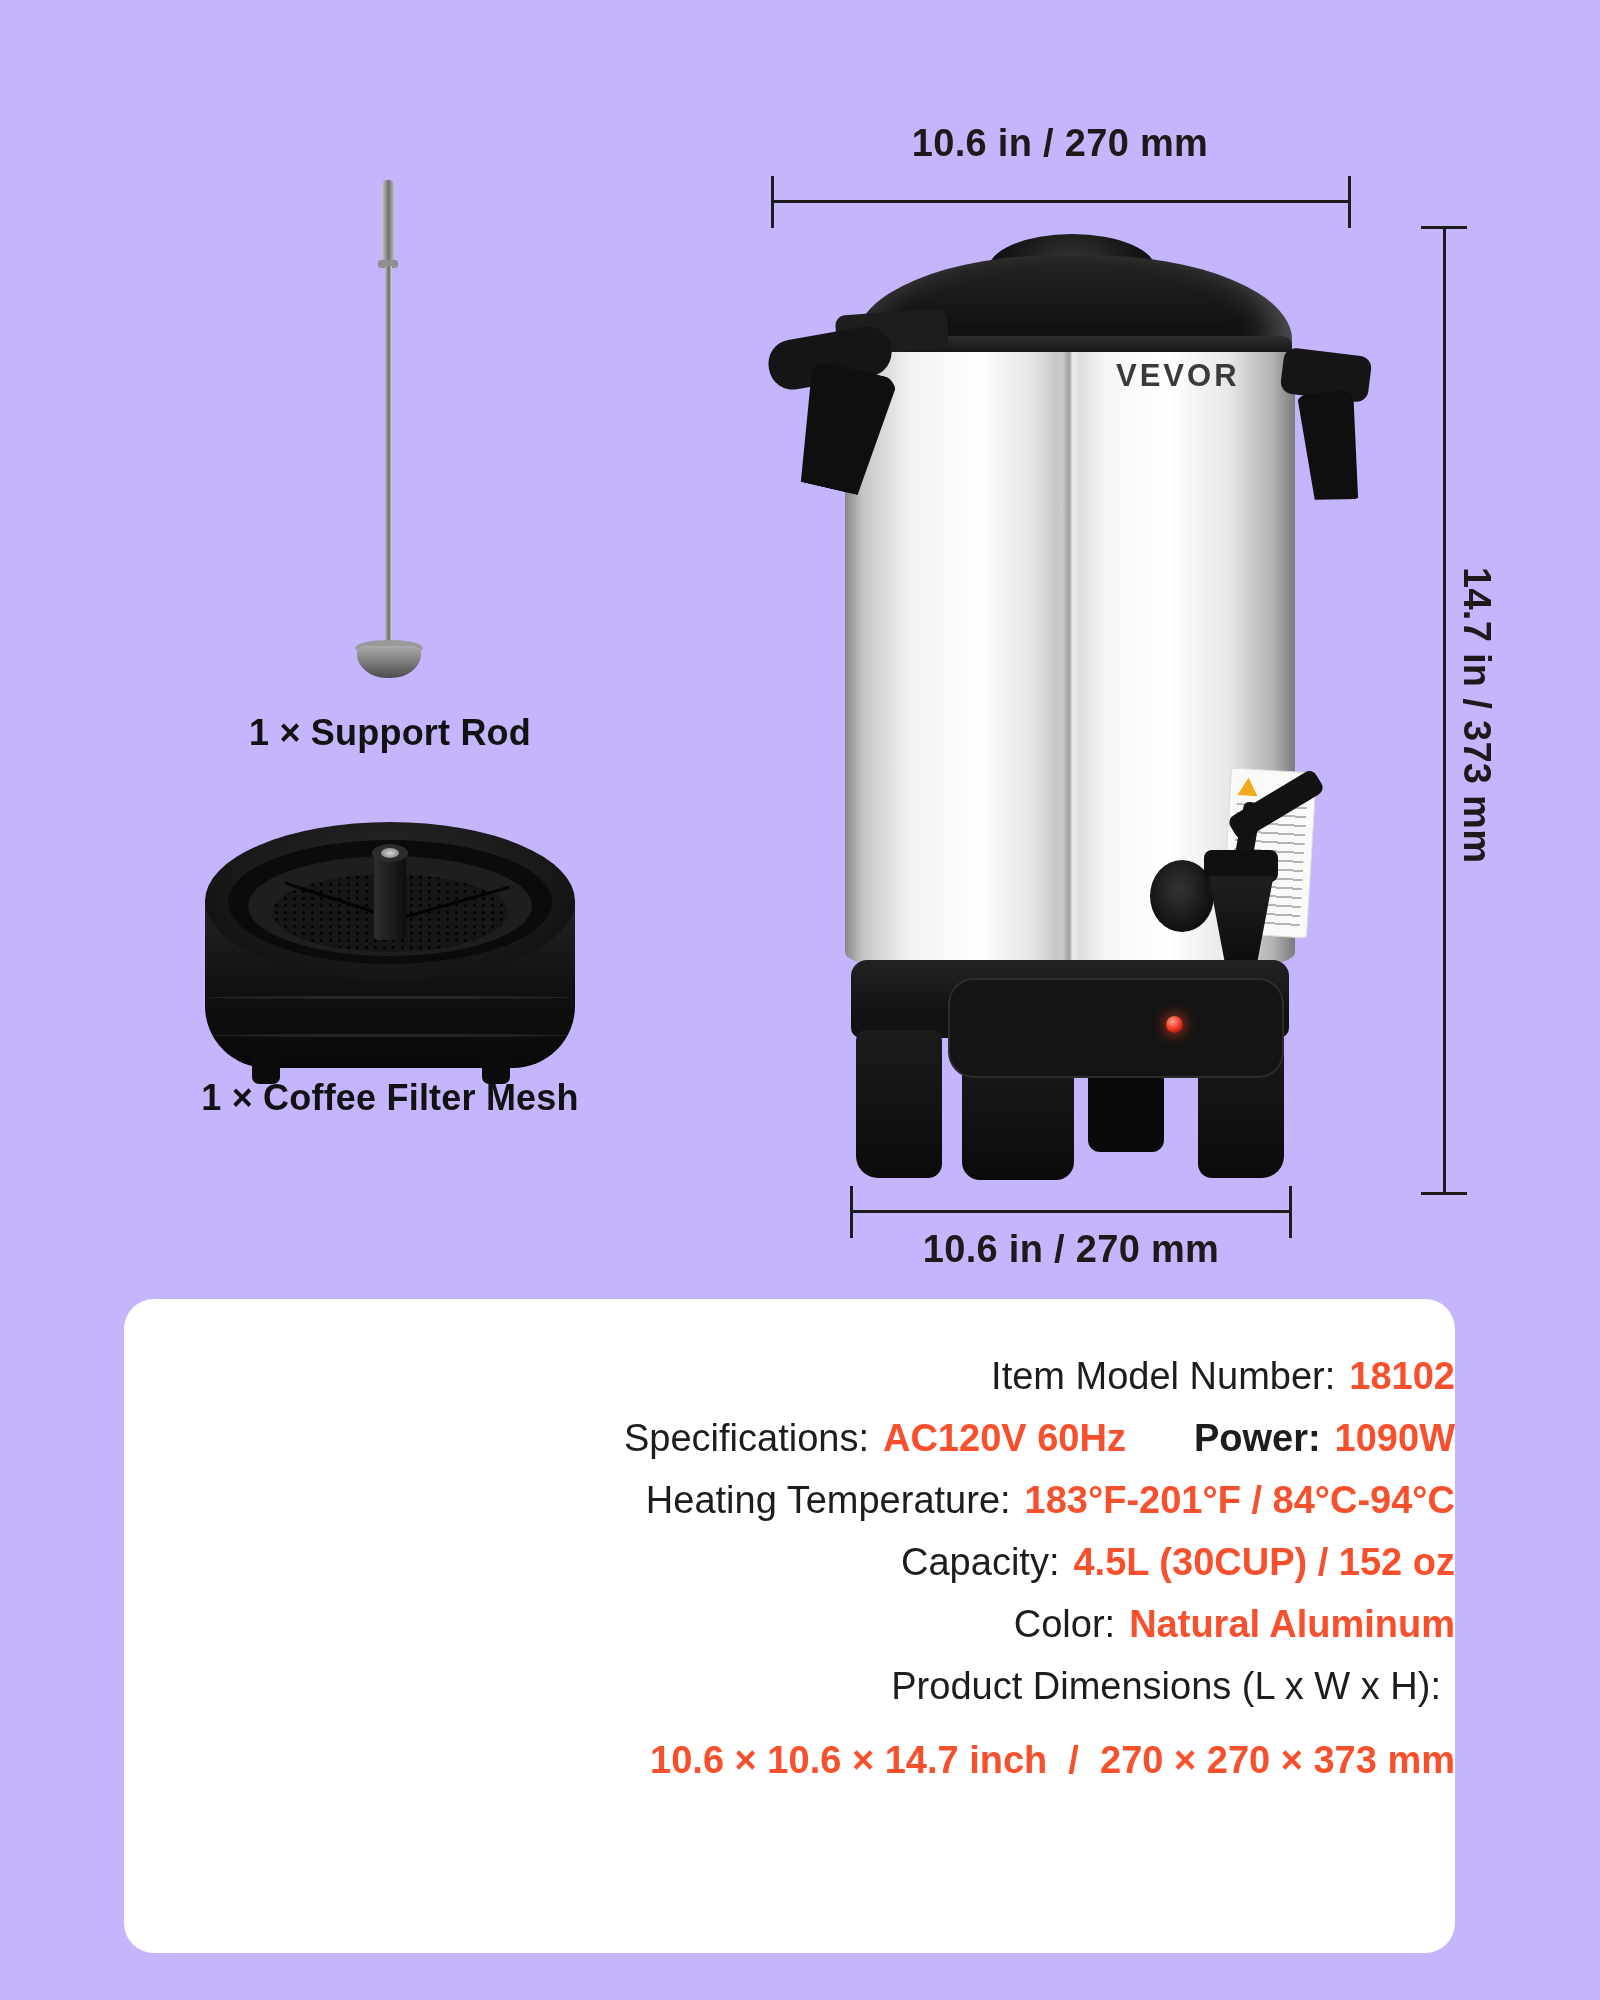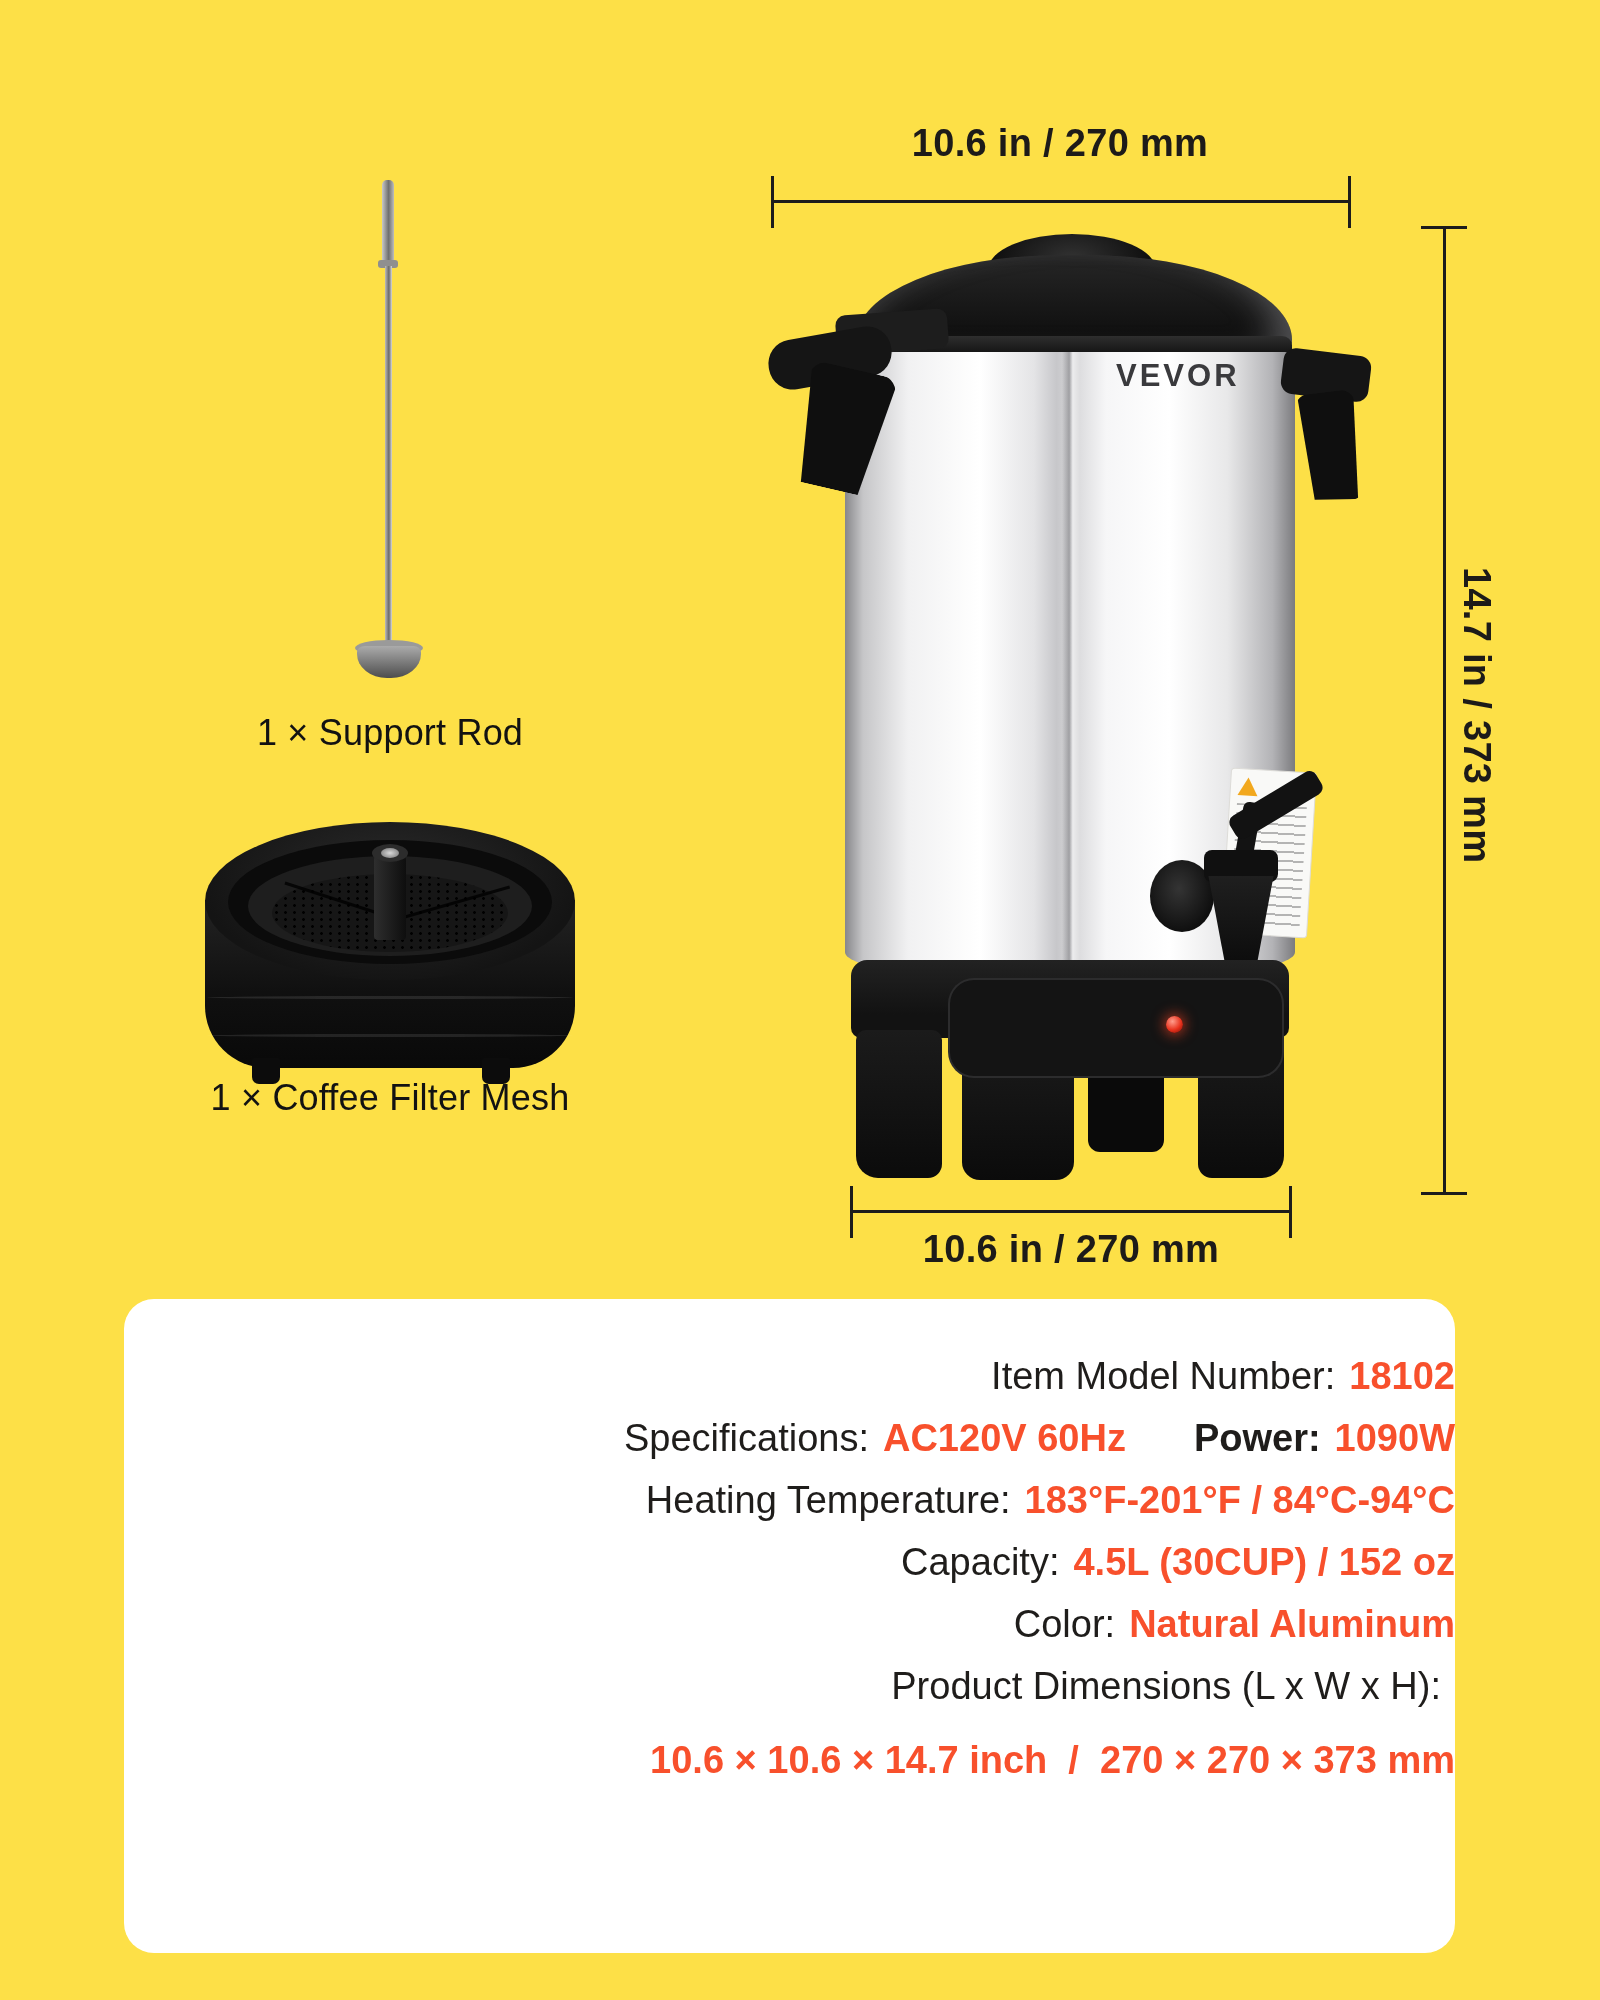--- a/index.html
+++ b/index.html
@@ -1,16 +1,16 @@
 <!DOCTYPE html>
 <html style="--accent: #f8502c;"><head>
 <meta charset="utf-8">
 <style>
   html,body{margin:0;padding:0;background:#f5f4f2;}
-  .stage{position:relative;width:1600px;height:2000px;background:#fde047;overflow:hidden;
+  .stage{position:relative;width:1600px;height:2000px;background:#c4b5fd;overflow:hidden;
          font-family:"Liberation Sans","DejaVu Sans",sans-serif;color:#1e1c1a;}
   .abs{position:absolute;}
 
   
   .dim-line{background:#1c1c1c;}
   .dim-label{font-size:38px;font-weight:700;color:#1d1b19;letter-spacing:.3px;}
   .dim-label.h{text-align:center;}
   .dim-label.v{writing-mode:vertical-rl;text-orientation:mixed;display:flex;align-items:center;justify-content:center;}
 
   
@@ -34,21 +34,21 @@
   .bk-floor{left:272px;top:874px;width:236px;height:78px;border-radius:50%;background-color:#161616;
     background-image:radial-gradient(circle,#000 1.3px,transparent 1.5px);background-size:9px 7px;}
   .bk-spoke{width:120px;height:3px;background:#000;opacity:.8;}
   .bk-post{left:374px;top:852px;width:32px;height:88px;border-radius:8px 8px 4px 4px;
     background:linear-gradient(90deg,#2e2e2e,#0e0e0e);}
   .bk-post-cap{left:372px;top:844px;width:36px;height:18px;border-radius:50%;background:#2c2c2c;}
   .bk-post-hole{left:381px;top:848px;width:18px;height:10px;border-radius:50%;
     background:radial-gradient(#d9d9d9,#6e6e6e);}
   .bk-foot{width:28px;height:26px;background:#0c0c0c;border-radius:2px 2px 7px 7px;}
 
-  .acc-label{font-size:36px;font-weight:400;color:#121212;text-align:center;letter-spacing:.2px;}
+  .acc-label{font-size:36px;font-weight:700;color:#121212;text-align:center;letter-spacing:.2px;}
 
   
   .lid-knob{left:988px;top:234px;width:168px;height:72px;border-radius:50%;
     background:radial-gradient(ellipse at 50% 35%,#333,#0a0a0a 75%);}
   .lid-dome{left:856px;top:255px;width:436px;height:98px;border-radius:220px 220px 16px 16px/92px 92px 14px 14px;
     background:linear-gradient(180deg,#262626,#101010 80%);
     box-shadow:inset -34px -8px 34px -18px rgba(190,190,195,.38), inset 30px 6px 26px -20px rgba(150,150,155,.25);}
   .lid-rim{left:856px;top:336px;width:436px;height:22px;border-radius:10px/9px;
     background:linear-gradient(180deg,#2e2e2e,#0d0d0d);}
   .urn-body{left:845px;top:352px;width:450px;height:630px;border-radius:10px 10px 46% 46%/10px 10px 30px 30px;

